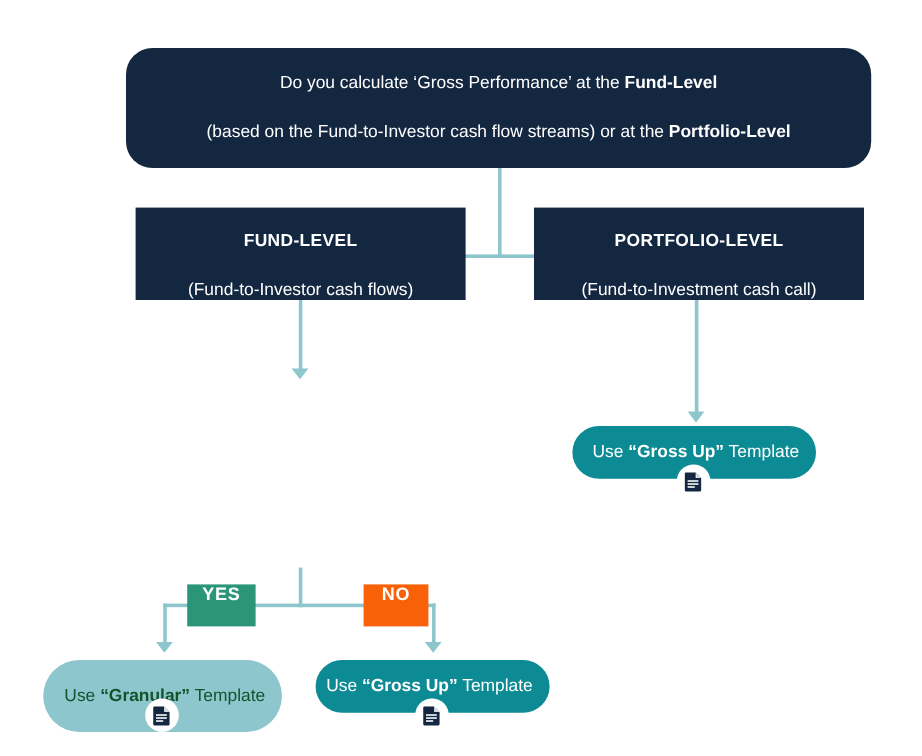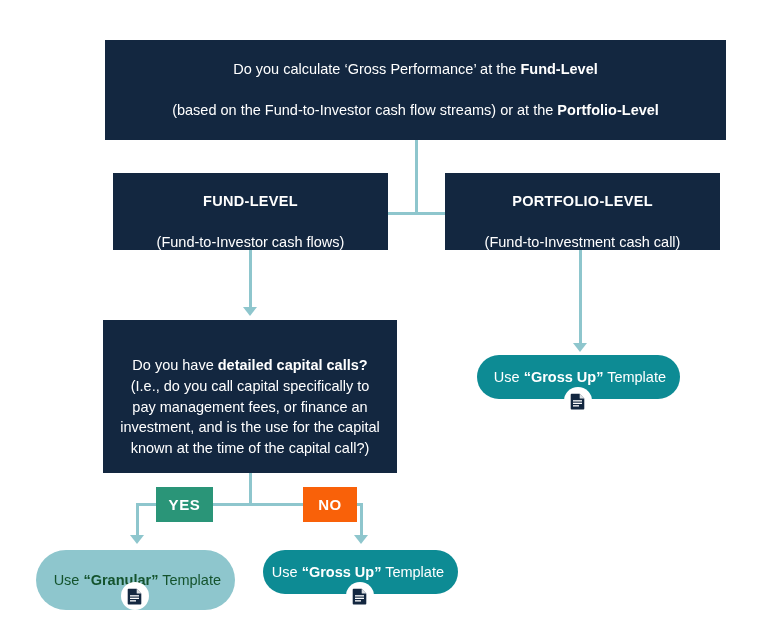--- a/index.html
+++ b/index.html
@@ -30,21 +30,21 @@
     box-sizing: border-box;
     line-height: 1.42;
   }
   .navy-box .txt {
     display: block;
     width: 100%;
     white-space: pre-line;
   }
   .navy-box b, .navy-box strong { font-weight: 700; }
 
-  #box-top { left: 105px; top: 40px; width: 621px; height: 100px; font-size: 14.5px; }
+  #box-top { left: 105px; top: 40px; width: 621px; height: 100px; font-size: 14.5px; border-radius: 22px; }
   #box-fund { left: 113px; top: 173px; width: 275px; height: 77px; font-size: 14.5px; }
   #box-portfolio { left: 445px; top: 173px; width: 275px; height: 77px; font-size: 14.5px; }
   #box-detailed { left: 103px; top: 320px; width: 294px; height: 153px; font-size: 14.5px; padding: 0 16px; }
 
   .kicker { font-weight: 700; letter-spacing: .3px; }
 
   
   .ln {
     position: absolute;
     background: #8ec6cd;
@@ -57,21 +57,21 @@
     width: 0; height: 0;
     border-left: 7px solid transparent;
     border-right: 7px solid transparent;
     border-top: 9px solid #8ec6cd;
   }
 
   
   .chip {
     position: absolute;
     display: flex;
-    align-items: center;
+    align-items: flex-start;
     justify-content: center;
     color: #ffffff;
     font-weight: 700;
     font-size: 15px;
     letter-spacing: .6px;
   }
   #chip-yes { left: 156px; top: 487px; width: 57px; height: 35px; background: #2a9578; }
   #chip-no  { left: 287px; top: 487px; width: 54px; height: 35px; background: #f96109; margin-left: 16px; }
 
   
@@ -137,25 +137,20 @@
       <span>(Fund-to-Investment cash call)</span>
     </span>
   </div>
 
   <div class="ln v" style="left:249px; top:250px; height:59px;"></div>
   <div class="arrowhead" style="left:243px; top:307px;"></div>
 
   <div class="ln v" style="left:579px; top:250px; height:95px;"></div>
   <div class="arrowhead" style="left:573px; top:343px;"></div>
 
-  <div class="navy-box" id="box-detailed">
-    <span class="txt">
-      <span>Do you have </span><b>detailed capital calls?</b><span> (I.e., do you call capital specifically to pay management fees, or finance an investment, and is the use for the capital known at the time of the capital call?)</span>
-    </span>
-  </div>
 
   <div class="ln v" style="left:249px; top:473px; height:33px;"></div>
   <div class="ln h" style="left:136px; top:503px; width:115px;"></div>
   <div class="ln h" style="left:249px; top:503px; width:114px;"></div>
 
   <div class="ln v" style="left:136px; top:503px; height:34px;"></div>
   <div class="arrowhead" style="left:130px; top:535px;"></div>
 
   <div class="ln v" style="left:360px; top:503px; height:34px;"></div>
   <div class="arrowhead" style="left:354px; top:535px;"></div>

